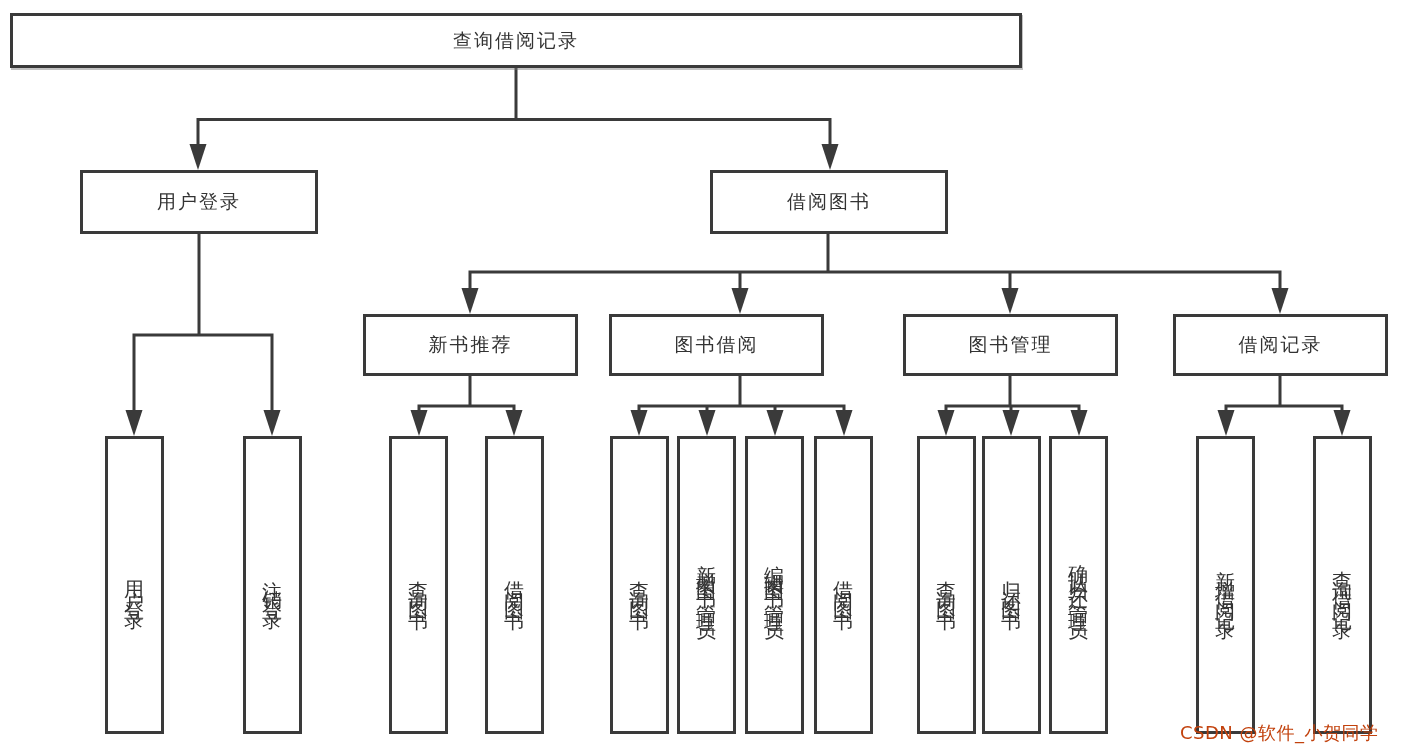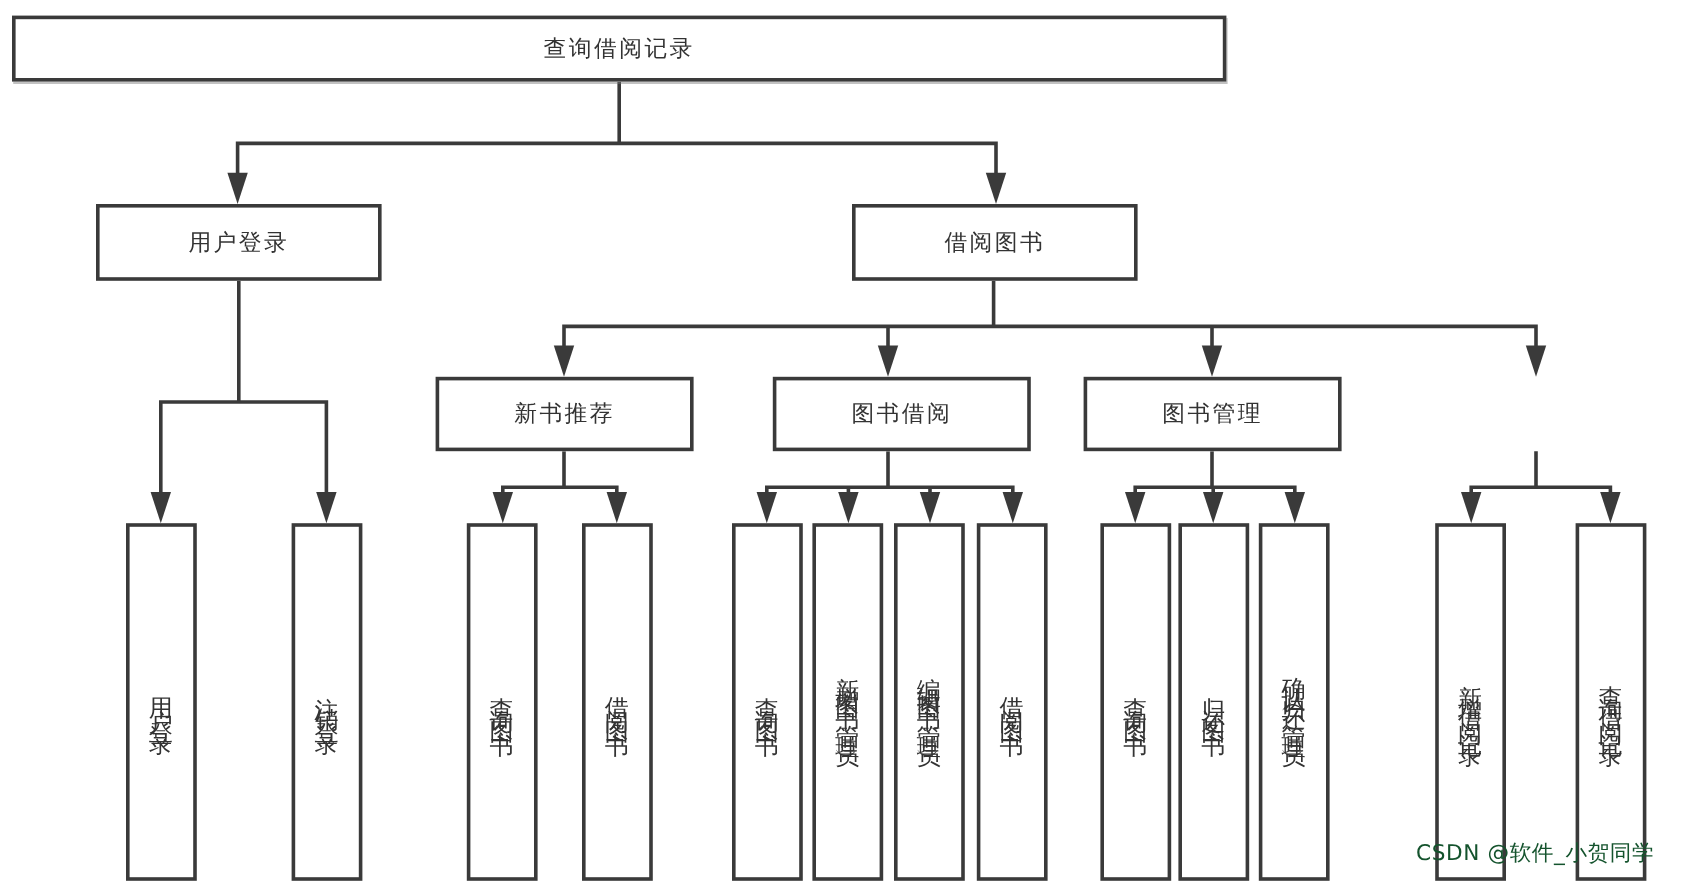--- a/index.html
+++ b/index.html
@@ -51,24 +51,24 @@
     text-orientation: mixed;
     font-size: 20px;
     letter-spacing: 10px;
     line-height: 1;
     color: #333333;
   }
   .leaf-node.long span { letter-spacing: 8px; }
   .watermark {
     position: absolute;
     left: 1180px;
-    top: 699px;
+    top: 721px;
     width: 220px;
     font-size: 18px;
-    color: #14532d;
+    color: #c2410c;
     white-space: nowrap;
     letter-spacing: 0.5px;
   }
 </style>
 </head>
 <body>
 
 <div class="stage">
 
   <svg class="wires" viewBox="0 0 1405 747" xmlns="http://www.w3.org/2000/svg">
@@ -125,25 +125,28 @@
   <div class="node h-node l2-node" style="left:80px;">
     <span>用户登录</span>
   </div>
   <div class="node h-node l2-node" style="left:710px;">
     <span>借阅图书</span>
   </div>
 
   <div class="node h-node l3-node" style="left:363px;">
     <span>新书推荐</span>
   </div>
-  <div class="node h-node l3-node" style="left:644px;">
+  <div class="node h-node l3-node" style="left:609px;">
     <span>图书借阅</span>
   </div>
   <div class="node h-node l3-node" style="left:903px;">
     <span>图书管理</span>
+  </div>
+  <div class="node h-node l3-node" style="left:1173px;">
+    <span>借阅记录</span>
   </div>
 
   <div class="node leaf-node" style="left:105px;">
     <span>用户登录</span>
   </div>
   <div class="node leaf-node" style="left:243px;">
     <span>注销登录</span>
   </div>
 
   <div class="node leaf-node" style="left:389px;">

